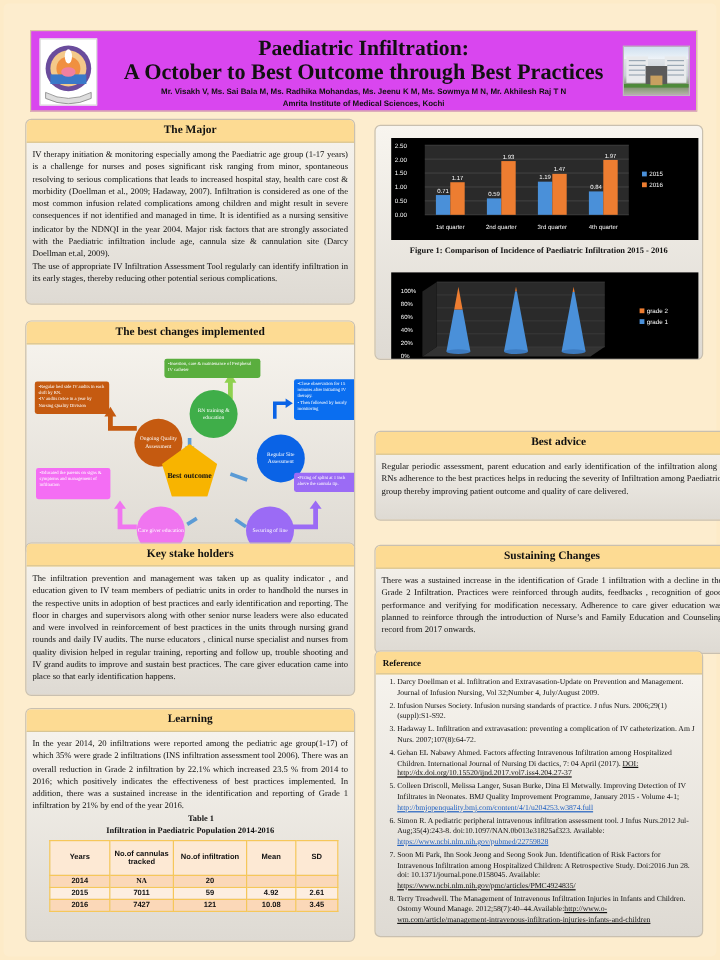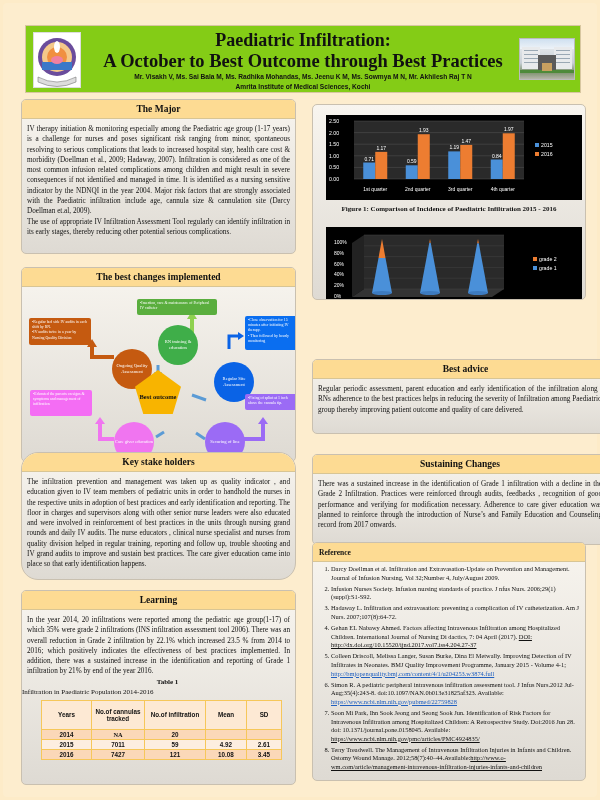--- a/index.html
+++ b/index.html
@@ -1,20 +1,20 @@
 <!DOCTYPE html>
 <html><head>
 <meta charset="utf-8">
 <style>
   * { box-sizing: border-box; margin: 0; padding: 0; }
   html, body { width: 600px; height: 800px; overflow: hidden; }
   body { background: #fdebc8; font-family: "Liberation Serif", serif; color: #111; position: relative; }
   .poster { position: absolute; left: 3px; top: 3px; width: 594px; height: 794px; background: #fdedce; border-radius: 4px; }
 
-  .header { position: absolute; left: 22px; top: 22px; width: 556px; height: 68px; background: #84cc16; border: 1px solid #d8c7a0; text-decoration: underline; }
+  .header { position: absolute; left: 22px; top: 22px; width: 556px; height: 68px; background: #d946ef; border: 1px solid #d8c7a0; text-decoration: underline; }
   .logo-left { position: absolute; left: 7px; top: 6px; width: 48px; height: 56px; background: #fff; border: 1px solid #ddd; }
   .logo-right { position: absolute; right: 5px; top: 12px; width: 56px; height: 42px; border: 1px solid #bbb; background: linear-gradient(#cfe0f0 0%, #eef3f8 25%, #dfe4e8 26%, #c8cfd6 60%, #7a8f6a 82%, #b5b5a8 100%); }
   .title1 { position: absolute; left: 60px; right: 60px; top: 4px; text-align: center; font-weight: bold; font-size: 18px; line-height: 20px; }
   .title2 { position: absolute; left: 60px; right: 60px; top: 24px; text-align: center; font-weight: bold; font-size: 18.5px; line-height: 22px; }
   .authors { position: absolute; left: 60px; right: 60px; top: 46px; text-align: center; font-family: "Liberation Sans", sans-serif; font-weight: bold; font-size: 6.6px; line-height: 9px; }
   .inst { position: absolute; left: 60px; right: 60px; top: 56px; text-align: center; font-family: "Liberation Sans", sans-serif; font-weight: bold; font-size: 6.6px; line-height: 9px; }
 
   .box { position: absolute; border: 1px solid #c9c0b0; border-radius: 5px; background: linear-gradient(#f8f5ef, #dedad3); overflow: hidden; }
   .box-h { background: #fddb93; border-bottom: 1px solid #d8c594; text-align: center; font-weight: bold; font-size: 9.5px; height: 19px; line-height: 19px; }
   .box-t { padding: 5px 5px; font-size: 7.2px; line-height: 10.3px; text-align: justify; }
@@ -138,30 +138,30 @@
       <div class="circle" style="left:92px; top:135px; width:40px; height:40px; background:#f075f0;">Care giver education</div>
 
       <div class="note" style="left:7px; top:31px; width:62px; height:27px; background:#c55a10; white-space:pre-line;">•Regular bed side IV audits in each shift by RN.
 •IV audits twice in a year by Nursing Quality Division</div>
       <div class="circle" style="left:90px; top:62px; width:40px; height:40px; background:#c55a10;">Ongoing Quality Assessment</div>
 
       <div class="pent">Best outcome</div>
     </div>
   </div>
 
-  <div class="box" style="left:18px; top:449px; width:275px; height:128px;border-radius:17px;">
+  <div class="box" style="left:18px; top:449px; width:275px; height:128px;">
     <div class="box-h">Key stake holders</div>
     <div class="box-t">The infiltration prevention and management was taken up as quality indicator , and education given to IV team members of pediatric units in order to handhold the nurses in the respective units in adoption of best practices and early identification and reporting. The floor in charges and supervisors along with other senior nurse leaders were also educated and were involved in reinforcement of best practices in the units through nursing grand rounds and daily IV audits. The nurse educators , clinical nurse specialist and nurses from quality division  helped in regular training, reporting and follow up, trouble shooting and IV grand audits to improve and sustain best practices. The care giver education came into place so that early identification happens.</div>
   </div>
 
   <div class="box" style="left:18px; top:587px; width:275px; height:195px;">
     <div class="box-h">Learning</div>
     <div class="box-t" style="padding-bottom:1px;">In the year 2014, 20 infiltrations were reported among the pediatric age group(1-17)  of which  35% were grade 2 infiltrations (INS infiltration assessment tool 2006). There was an overall reduction in  Grade 2 infiltration by 22.1%  which increased  23.5 % from 2014 to 2016; which positively indicates the effectiveness of best practices implemented. In addition, there was a sustained increase in the identification and reporting of Grade 1 infiltration by 21% by end of the year 2016.</div>
     <div style="text-align:center; font-weight:bold; font-size:7px; line-height:9px;margin-left:18px;">Table 1</div>
-    <div style="font-weight:normal; font-size:7px; line-height:10px;">Infiltration in Paediatric Population 2014-2016</div>
+    <div style="text-align:center; font-weight:bold; font-size:7px; line-height:10px;">Infiltration in Paediatric Population 2014-2016</div>
     <table style="margin:3px 0 0 19px; width:241px;">
       <tbody>
           <tr style="height:29px;">
         <th style="width:50px;">Years</th>
         <th style="width:53px;">No.of cannulas tracked</th>
         <th style="width:61px;">No.of infiltration</th>
         <th style="width:41px;">Mean</th>
         <th>SD</th>
       </tr>
       <tr class="r1">

